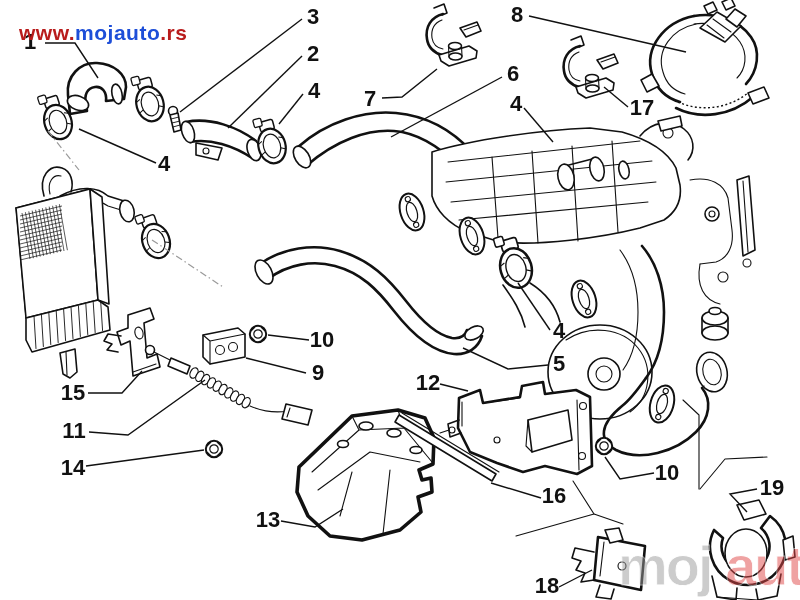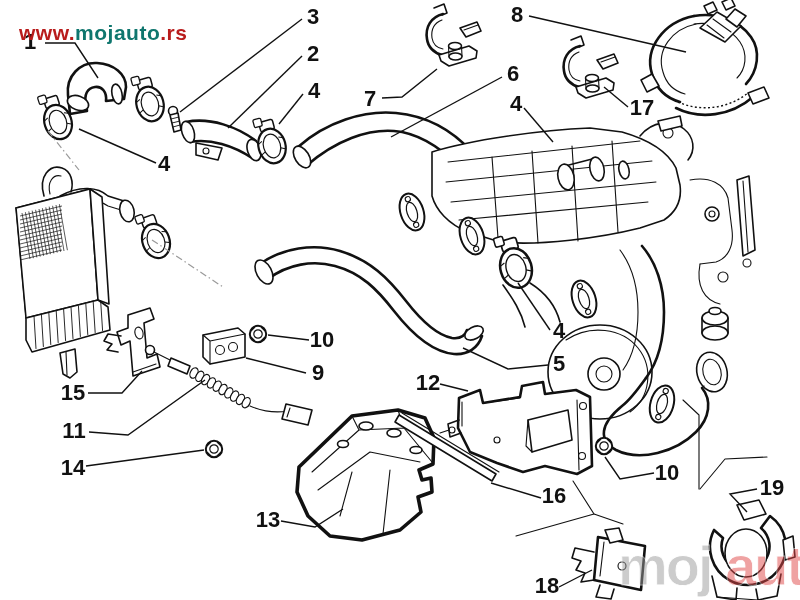--- a/index.html
+++ b/index.html
@@ -2,21 +2,21 @@
 <html><head>
 <meta charset="utf-8">
 <style>
   html,body{margin:0;padding:0;background:#fff;}
   .stage{position:relative;width:800px;height:600px;background:#fff;overflow:hidden;
          font-family:"Liberation Sans", sans-serif;}
   .stage svg{position:absolute;left:0;top:0;}
   .site-header{position:absolute;left:19px;top:21px;font-size:21px;font-weight:bold;
                letter-spacing:0.5px;user-select:none;}
   .site-header .gray{color:#b91c1c;}
-  .site-header .red{color:#0f766e;}
+  .site-header .red{color:#1d4ed8;}
   .callout{font-size:22px;font-weight:bold;fill:#111;}
   .lead{fill:none;stroke:#111;stroke-width:1.4;}
   .thin{fill:none;stroke:#111;stroke-width:1.1;stroke-linejoin:round;stroke-linecap:round;}
   .med{fill:#fff;stroke:#111;stroke-width:1.6;stroke-linejoin:round;stroke-linecap:round;}
   .thick{fill:#fff;stroke:#111;stroke-width:2.6;stroke-linejoin:round;stroke-linecap:round;}
   .xthick{fill:#fff;stroke:#111;stroke-width:3.6;stroke-linejoin:round;stroke-linecap:round;}
   .open{fill:none;}
   .dashdot{fill:none;stroke:#9a9a9a;stroke-width:1.2;stroke-dasharray:7 3 1.5 3;}
 </style>
 </head>

